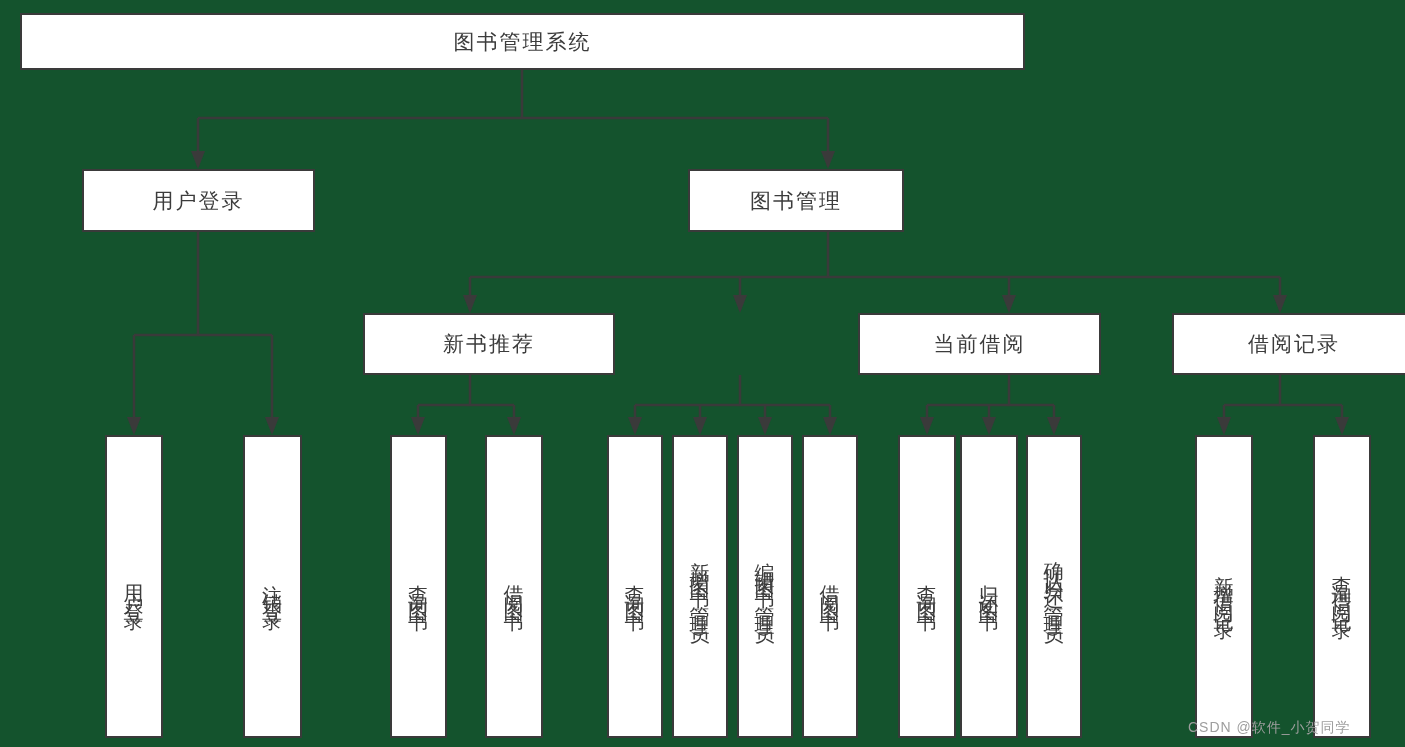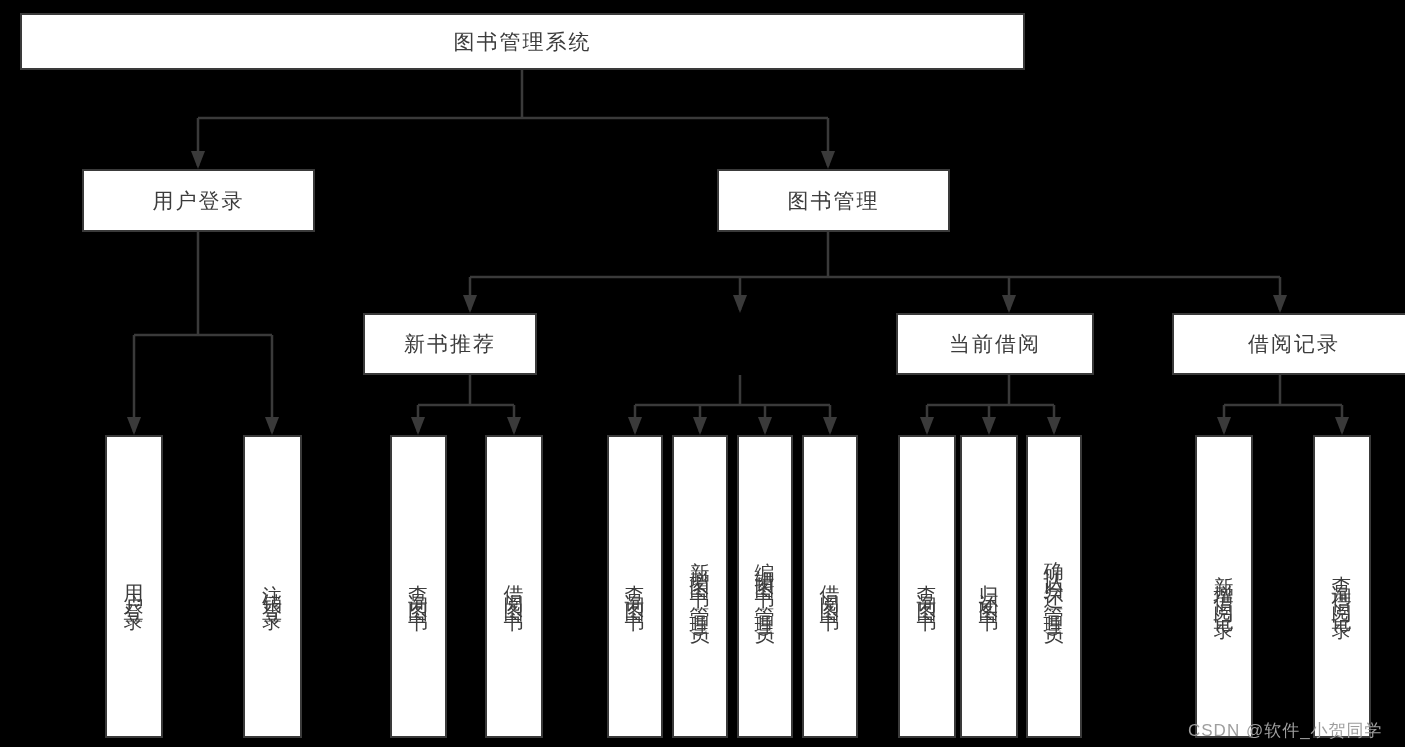--- a/index.html
+++ b/index.html
@@ -1,39 +1,39 @@
 <!DOCTYPE html>
 <html><head>
 <meta charset="utf-8">
 <style>
   html,body{margin:0;padding:0;background:#ffffff;}
   .canvas{
     position:relative;
     width:1405px;height:747px;
-    background:#000000;
+    background:#14532d;
     font-family:"Liberation Sans","DejaVu Sans",sans-serif;
     overflow:hidden;
   }
   .connectors{position:absolute;left:0;top:0;width:1405px;height:747px;pointer-events:none;}
   .node{
     position:absolute;
     box-sizing:border-box;
     background:#ffffff;
     border:2px solid #3a3a3a;
     display:flex;align-items:center;justify-content:center;
     color:#3c3c3c;
   }
   .h-node{font-size:21px;letter-spacing:2px;}
   .root{left:20px;top:13px;width:1005px;height:57px;}
   .lvl2-a{left:82px;top:169px;width:233px;height:63px;}
-  .lvl2-b{left:717px;top:169px;width:233px;height:63px;}
+  .lvl2-b{left:688px;top:169px;width:216px;height:63px;}
   .lvl3{top:313px;height:62px;}
-  .l3-1{left:363px;width:174px;}
+  .l3-1{left:363px;width:252px;}
   .l3-2{left:633px;width:214px;}
-  .l3-3{left:896px;width:198px;}
+  .l3-3{left:858px;width:243px;}
   .l3-4{left:1172px;width:244px;}
   .leaf{
     top:435px;height:303px;
     writing-mode:vertical-lr;
     font-size:20px;letter-spacing:9px;
     line-height:1;
   }
   .lf1{left:105px;width:58px;}
   .lf2{left:243px;width:59px;}
   .lf3{left:390px;width:57px;}
@@ -42,21 +42,21 @@
   .lf6{left:672px;width:56px;}
   .lf7{left:737px;width:56px;}
   .lf8{left:802px;width:56px;}
   .lf9{left:898px;width:58px;}
   .lf10{left:960px;width:58px;}
   .lf11{left:1026px;width:56px;}
   .lf12{left:1195px;width:58px;}
   .lf13{left:1313px;width:58px;}
   .watermark{
     position:absolute;left:1188px;top:719px;
-    font-size:17px;color:#9e9e9e;letter-spacing:1px;
+    font-size:14px;color:#9e9e9e;letter-spacing:1px;
     z-index:5;white-space:nowrap;
   }
 </style>
 </head>
 <body>
 
 <div class="canvas">
 
   <svg class="connectors" viewBox="0 0 1405 747" xmlns="http://www.w3.org/2000/svg">
     <g stroke="#3a3a3a" stroke-width="2.5" fill="none">

